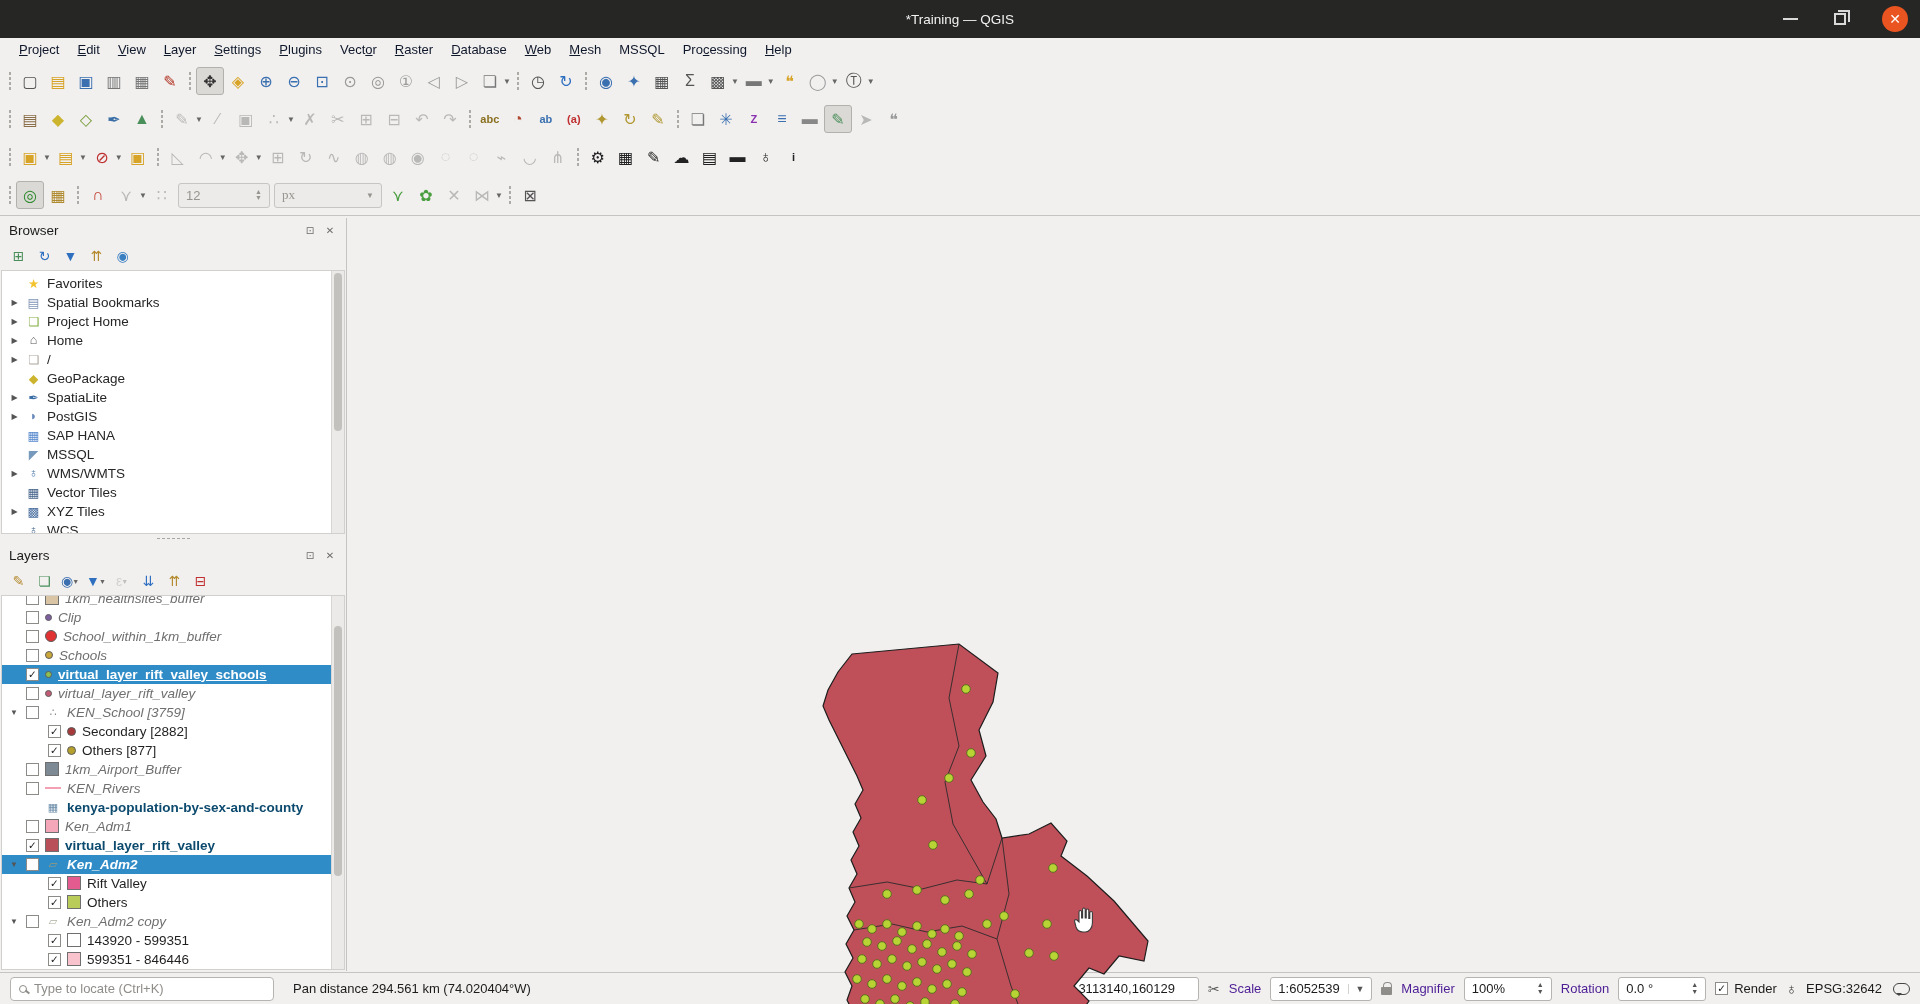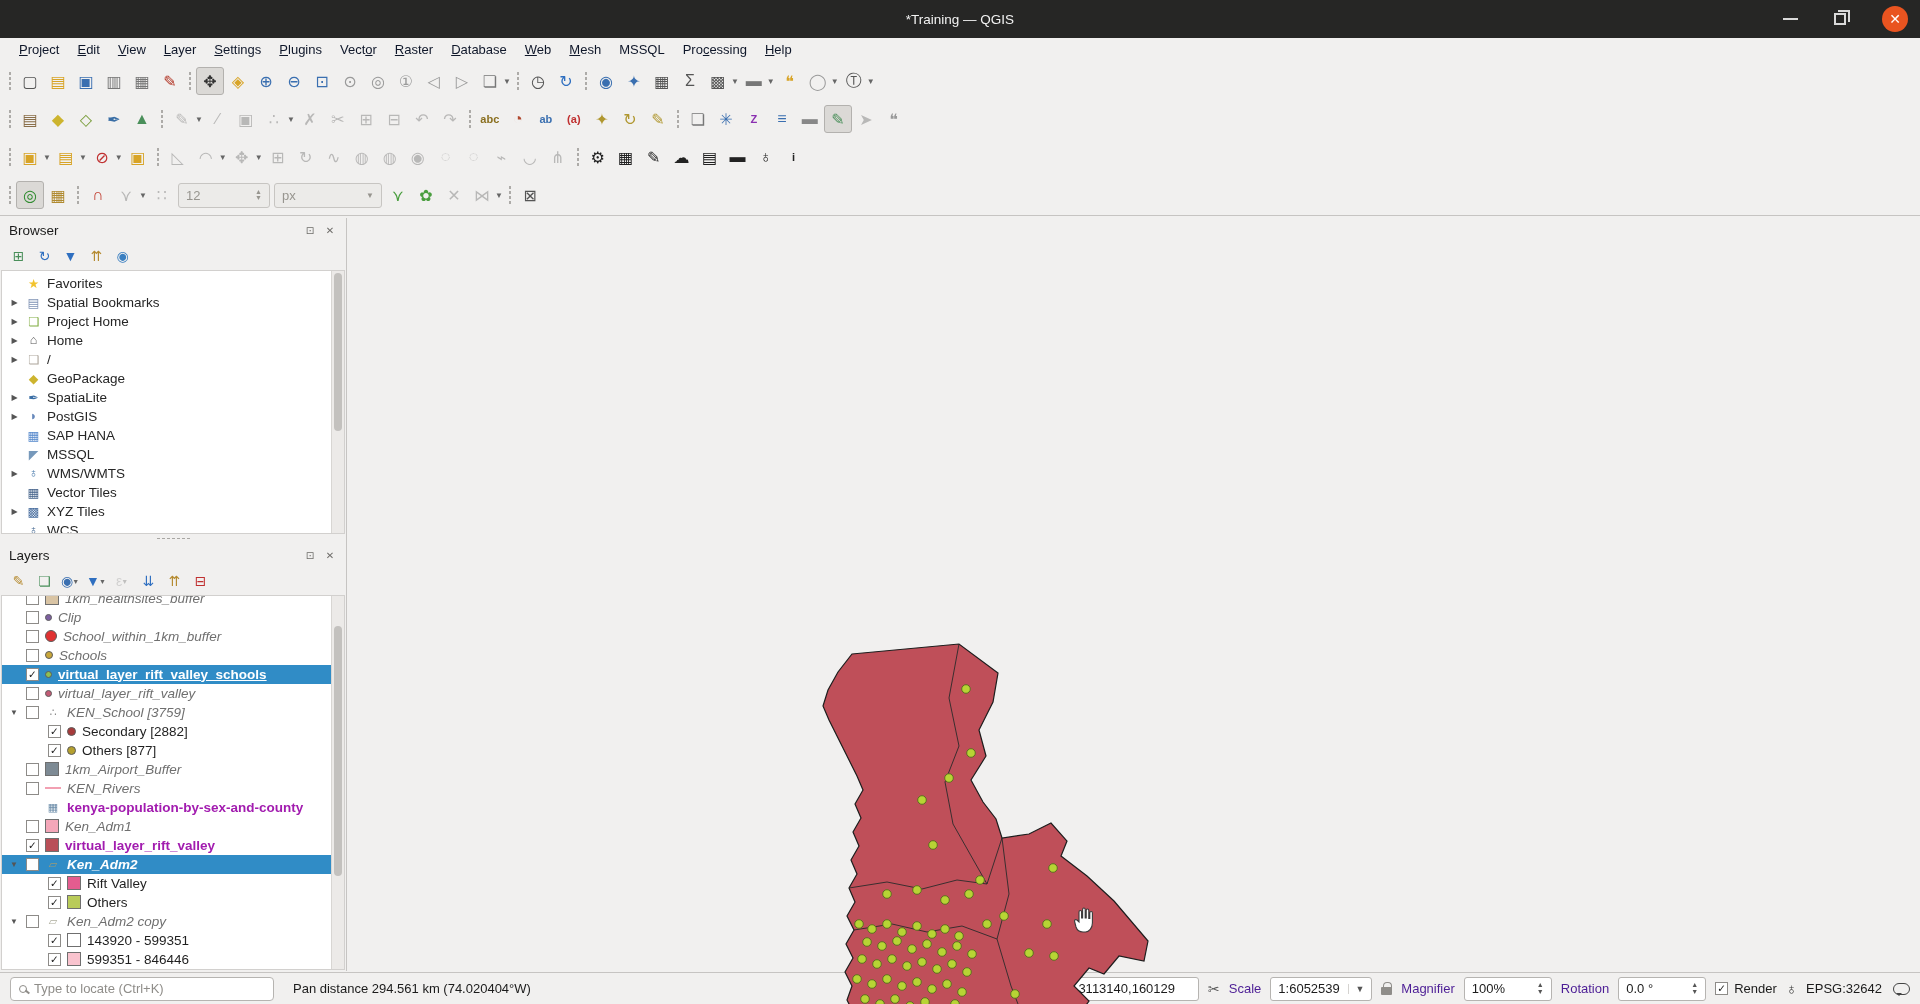--- a/index.html
+++ b/index.html
@@ -26,21 +26,21 @@
 .tb-row{display:flex;align-items:center;height:38px;padding:0 4px;}
 .grip{width:4px;height:20px;margin:0 4px;background-image:radial-gradient(#adaba8 1px, transparent 1.2px);background-size:4px 5px;}
 .tgroup{display:flex;align-items:center;}
 .tbtn{min-width:28px;height:28px;display:flex;align-items:center;justify-content:center;font-size:16px;border-radius:3px;border:1px solid transparent;color:#444;}
 .tbtn.wide{font-size:11px;font-weight:bold;padding:0 3px;}
 .tbtn.pressed{background:#dbd9d6;border-color:#b3b1ae;}
 .tbtn.dis{opacity:.32;}
 .dd-arrow{font-size:8px;color:#666;margin-left:-1px;margin-right:1px;}
 .tb-field{height:25px;background:#ecebe9;border:1px solid #c7c5c2;border-radius:3px;color:#97958f;display:flex;align-items:center;padding:0 7px;font-size:13px;margin:0 2px;}
 .tb-field.spin{width:92px;justify-content:space-between;}
-.tb-field.combo{width:108px;justify-content:space-between;}
+.tb-field.combo{width:108px;justify-content:space-between;font-family:Liberation Serif, serif;}
 .spin-col{display:flex;flex-direction:column;font-size:7px;line-height:6px;color:#97958f;}
 
 
 .main{flex:1;display:flex;min-height:0;align-items:center;}
 .dock{width:347px;flex:0 0 auto;background:#f1f0ef;border-right:1px solid #c6c4c2;display:flex;flex-direction:column;}
 .panel{display:flex;flex-direction:column;min-height:0;}
 .panel-header{height:25px;display:flex;align-items:center;padding:0 9px;flex:0 0 auto;}
 .panel-title{flex:1;font-size:13.5px;color:#1b1b1b;}
 .ph-btn{width:14px;height:14px;display:flex;align-items:center;justify-content:center;font-size:10px;color:#6e6c69;margin-left:6px;}
 .panel-toolbar{height:27px;display:flex;align-items:center;gap:3px;padding:0 7px;flex:0 0 auto;}
@@ -58,21 +58,21 @@
 .dock-splitter .dots{width:34px;height:3px;background-image:radial-gradient(#a8a6a3 1px, transparent 1.2px);background-size:5px 3px;}
 
 
 .lrow{display:flex;align-items:center;height:19px;gap:6px;padding-left:6px;white-space:nowrap;}
 .lrow.sel{background:#308cc6;}
 .lrow.sel .llabel{color:#fff;}
 .lexp{width:12px;font-size:8px;color:#555;text-align:center;flex:0 0 auto;}
 .cb{width:13px;height:13px;border:1px solid #8d8b88;background:#fff;display:flex;align-items:center;justify-content:center;font-size:10.5px;color:#1b1b1b;flex:0 0 auto;line-height:1;}
 .llabel{font-size:13.5px;color:#1f1f1f;}
 .llabel.ital{font-style:italic;color:#6f6f6f;}
-.llabel.bold{font-weight:bold;color:#a21caf;}
+.llabel.bold{font-weight:bold;color:#0c4a6e;}
 .llabel.und{text-decoration:underline;font-weight:bold;}
 .sw{flex:0 0 auto;}
 .sw-square{width:14px;height:14px;border:1px solid #6f6f6f;}
 .sw-dot{border-radius:50%;border:1px solid #5c5c5c;}
 .sw-line{width:16px;height:2px;}
 .sw-glyph{width:16px;text-align:center;font-size:11px;}
 
 
 .maparea{flex:1;position:relative;background:#fff;}
 .maparea svg{position:absolute;inset:0;}

